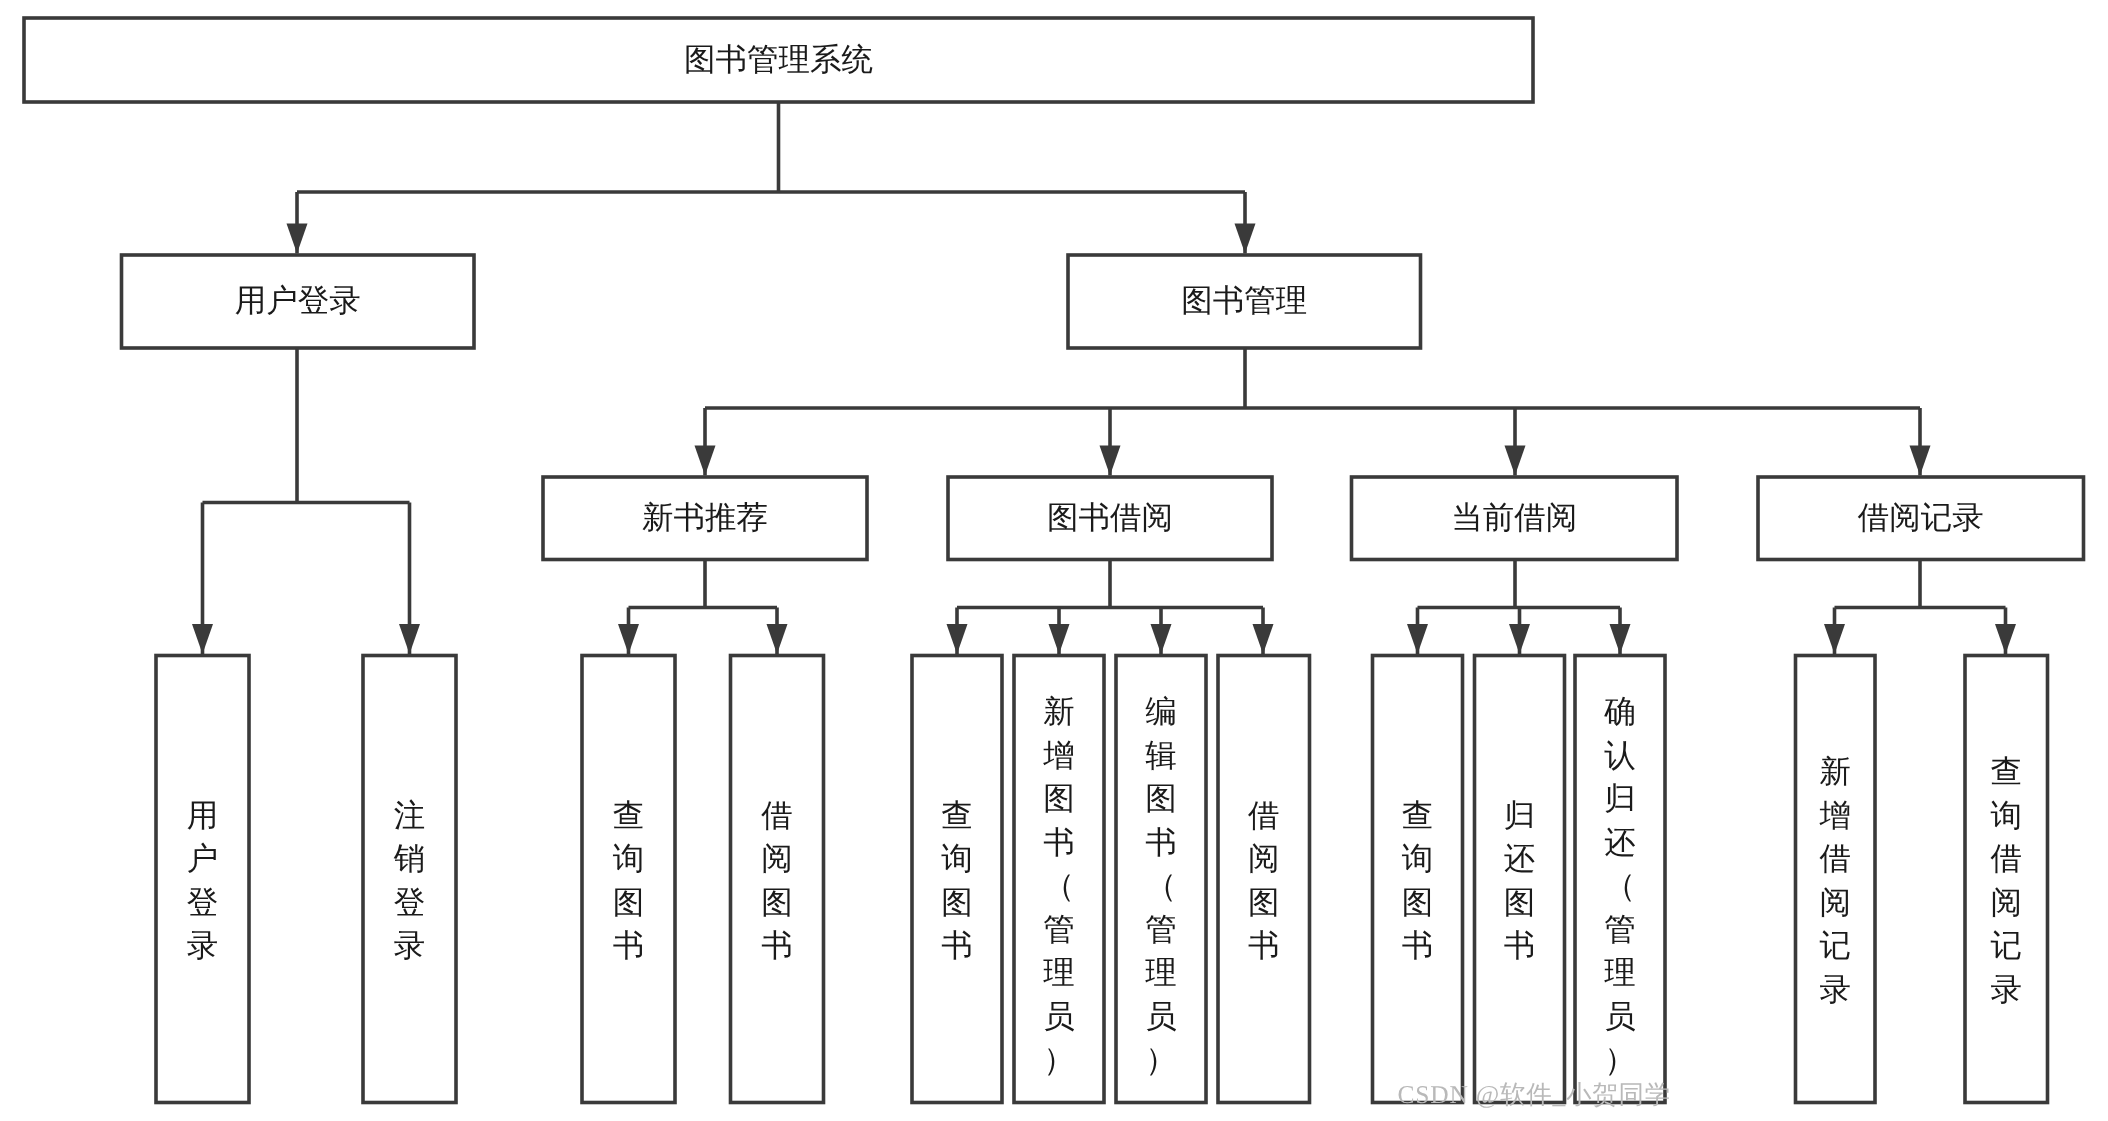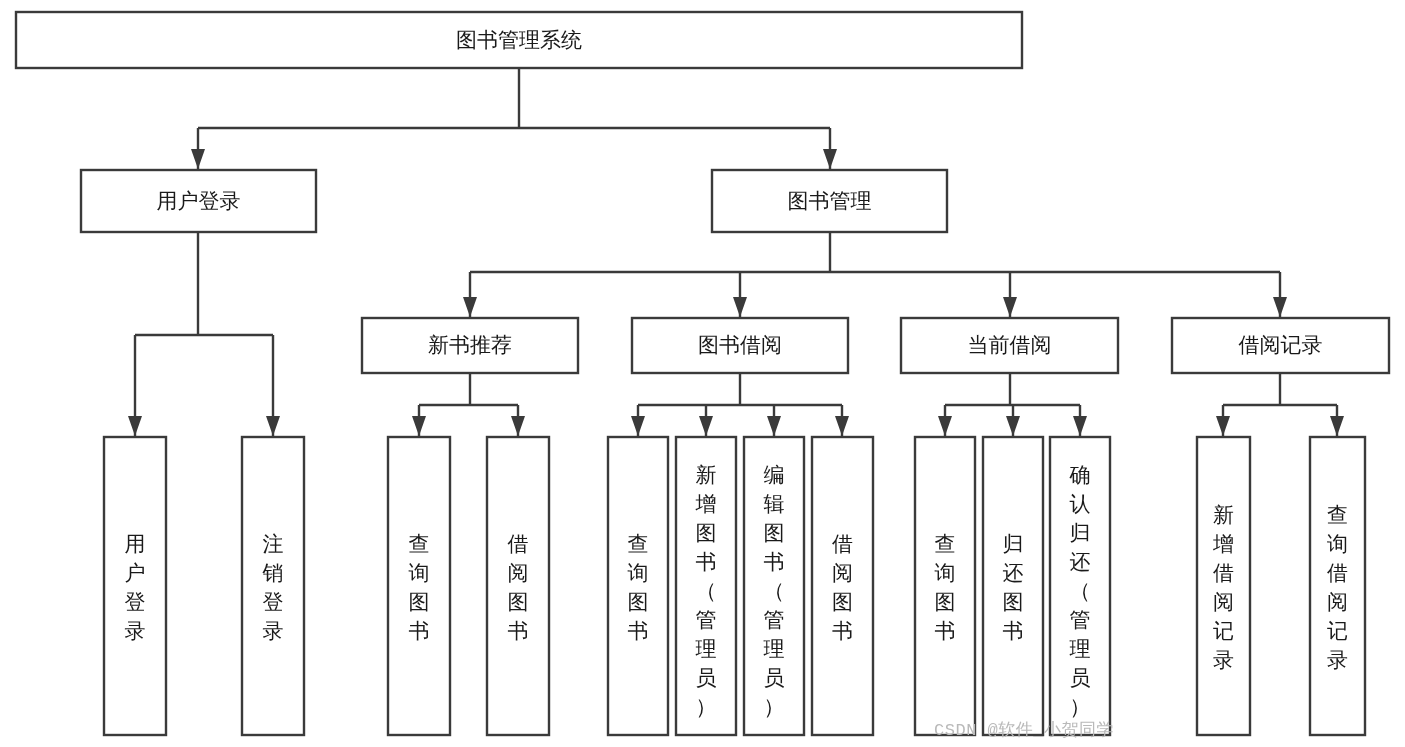--- a/index.html
+++ b/index.html
@@ -51,21 +51,21 @@
   .node-label-vertical {
     font-family: "Liberation Sans", "DejaVu Sans", sans-serif;
     font-size: 21px;
     fill: #1a1a1a;
     text-anchor: middle;
   }
   .watermark {
     position: absolute;
     right: 6px;
     bottom: 6px;
-    font-family: Liberation Mono, monospace;
+    font-family: Liberation Serif, serif;
     font-size: 17px;
     color: #b9b9b9;
     letter-spacing: 0.5px;
     white-space: nowrap;
     pointer-events: none;
     margin-left: 31px;
   }
 </style>
 </head>
 <body>

